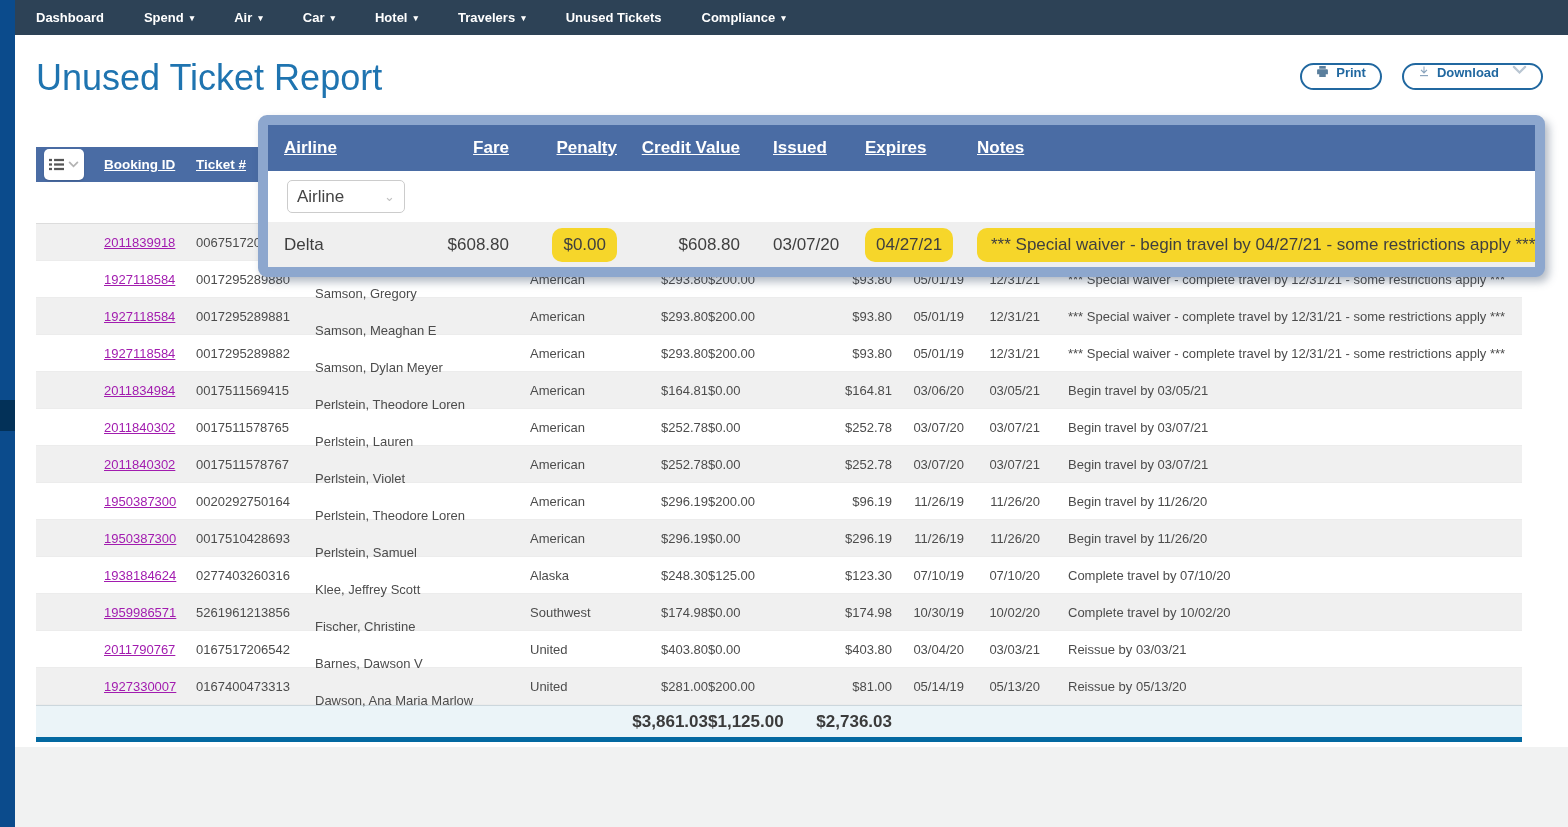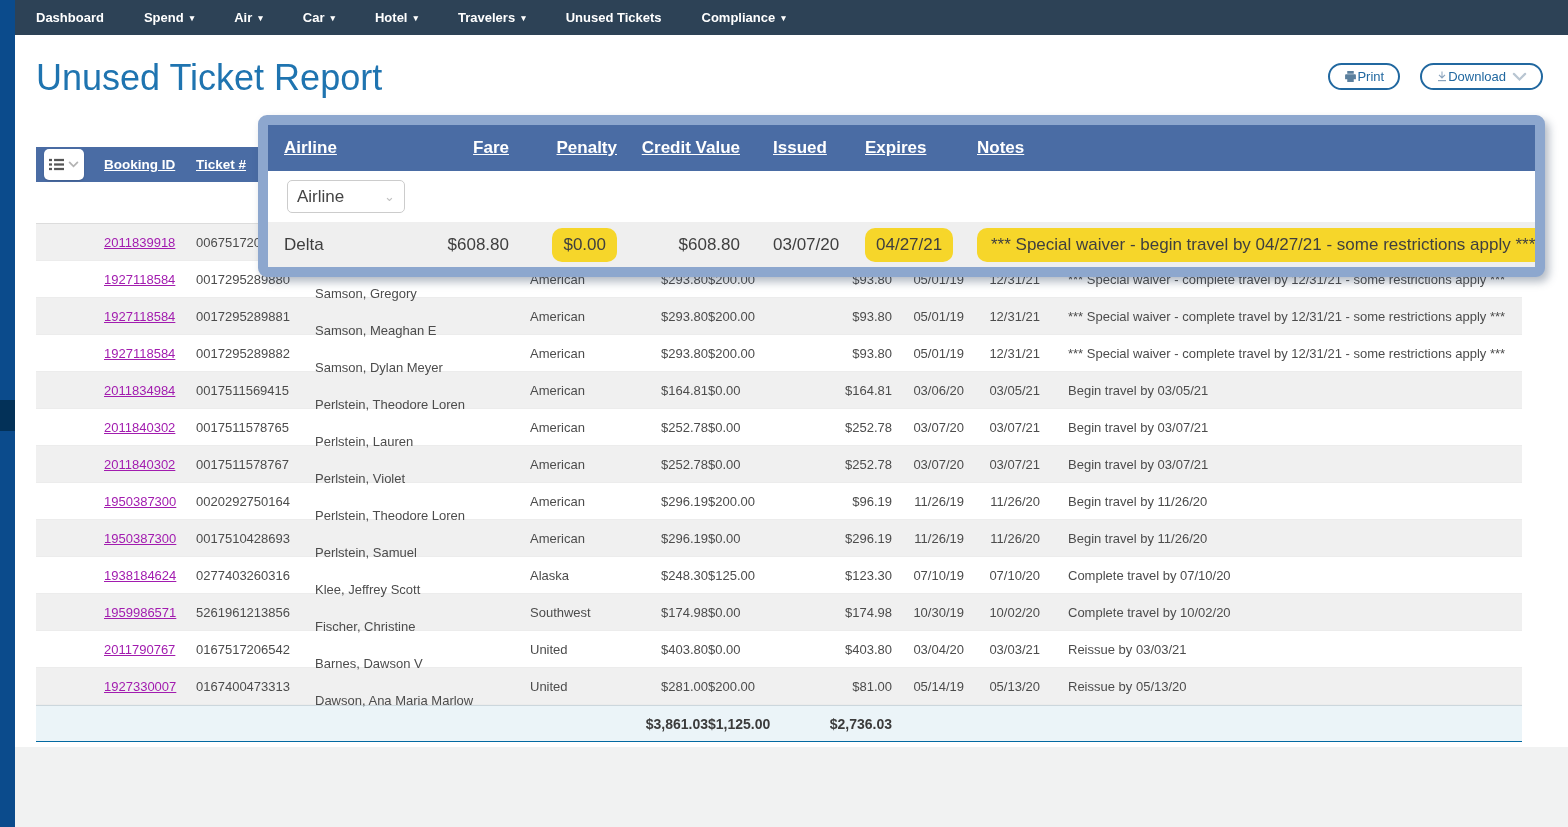--- a/index.html
+++ b/index.html
@@ -16,31 +16,31 @@
   .nav-item { color:#ffffff; font-size:13px; font-weight:bold; padding:0 20px; display:flex; align-items:center; gap:6px; cursor:pointer; white-space:nowrap; height:35px; }
   .nav-item:first-child { padding-left:0; }
   .nav-caret { font-size:9px; color:#ffffff; line-height:1; padding-top:2px; }
 
   
   .content-bottom { position:absolute; left:15px; top:747px; width:1553px; height:80px; background:#f1f2f2; }
 
   
   .page-title { position:absolute; left:36px; top:57px; font-size:36px; color:#1f74b0; letter-spacing:0; }
   .toolbar { position:absolute; right:25px; top:63px; display:flex; gap:20px; }
-  .pill-btn { display:flex; align-items:center; height:27px; padding:0 14px; background:#fff; border:2px solid #2168a0; border-radius:14px; color:#2168a0; font-size:13px; font-weight:normal; cursor:pointer; }
+  .pill-btn { display:flex; align-items:flex-start; gap:7px; height:27px; padding:0 14px; background:#fff; border:2px solid #2168a0; border-radius:14px; color:#2168a0; font-size:13px; font-weight:bold; cursor:pointer; }
 
   
   .table-wrap { position:absolute; left:36px; top:147px; width:1486px; z-index:1; }
   .thead { position:relative; height:35px; background:#4a6ca4; display:flex; align-items:center; color:#fff; font-size:13.5px; font-weight:bold; }
   .thead .u { text-decoration:underline; }
   .col-picker { position:absolute; left:8px; top:2px; width:40px; height:31px; background:#fff; border-radius:5px; display:flex; align-items:center; justify-content:center; gap:4px; cursor:pointer; box-shadow:0 1px 2px rgba(0,0,0,.15); }
   .filter-row { height:42px; background:#fff; border-bottom:1px solid #dcdcdc; }
   .trow { height:37px; display:flex; align-items:center; font-size:13px; color:#4c4c4c; background:#fff; border-bottom:1px solid #ececec; }
   .trow.alt { background:#f0f0f0; }
-  .trow.totals { background:#ebf4f8; border-top:1px solid #ccd7dd; border-bottom:1px solid #0369a1; font-weight:bold; color:#3b3b3b; font-size:14px; }
+  .trow.totals { background:#ebf4f8; border-top:1px solid #ccd7dd; border-bottom:5px solid #0369a1; font-weight:bold; color:#3b3b3b; font-size:17px; }
   .cell { flex:0 0 auto; white-space:nowrap; overflow:hidden; }
   .c1 { width:160px; padding-left:68px; }
   .c2 { width:119px; }
   .c3 { width:215px;margin-top:29px; }
   .c4 { width:90px; }
   .c5 { width:88px; text-align:right; }
   .c6 { width:84px; }
   .c7 { width:100px; text-align:right; }
   .c8 { width:76px; text-align:right; padding-right:4px; }
   .c9 { width:76px; text-align:right; padding-right:4px; }

